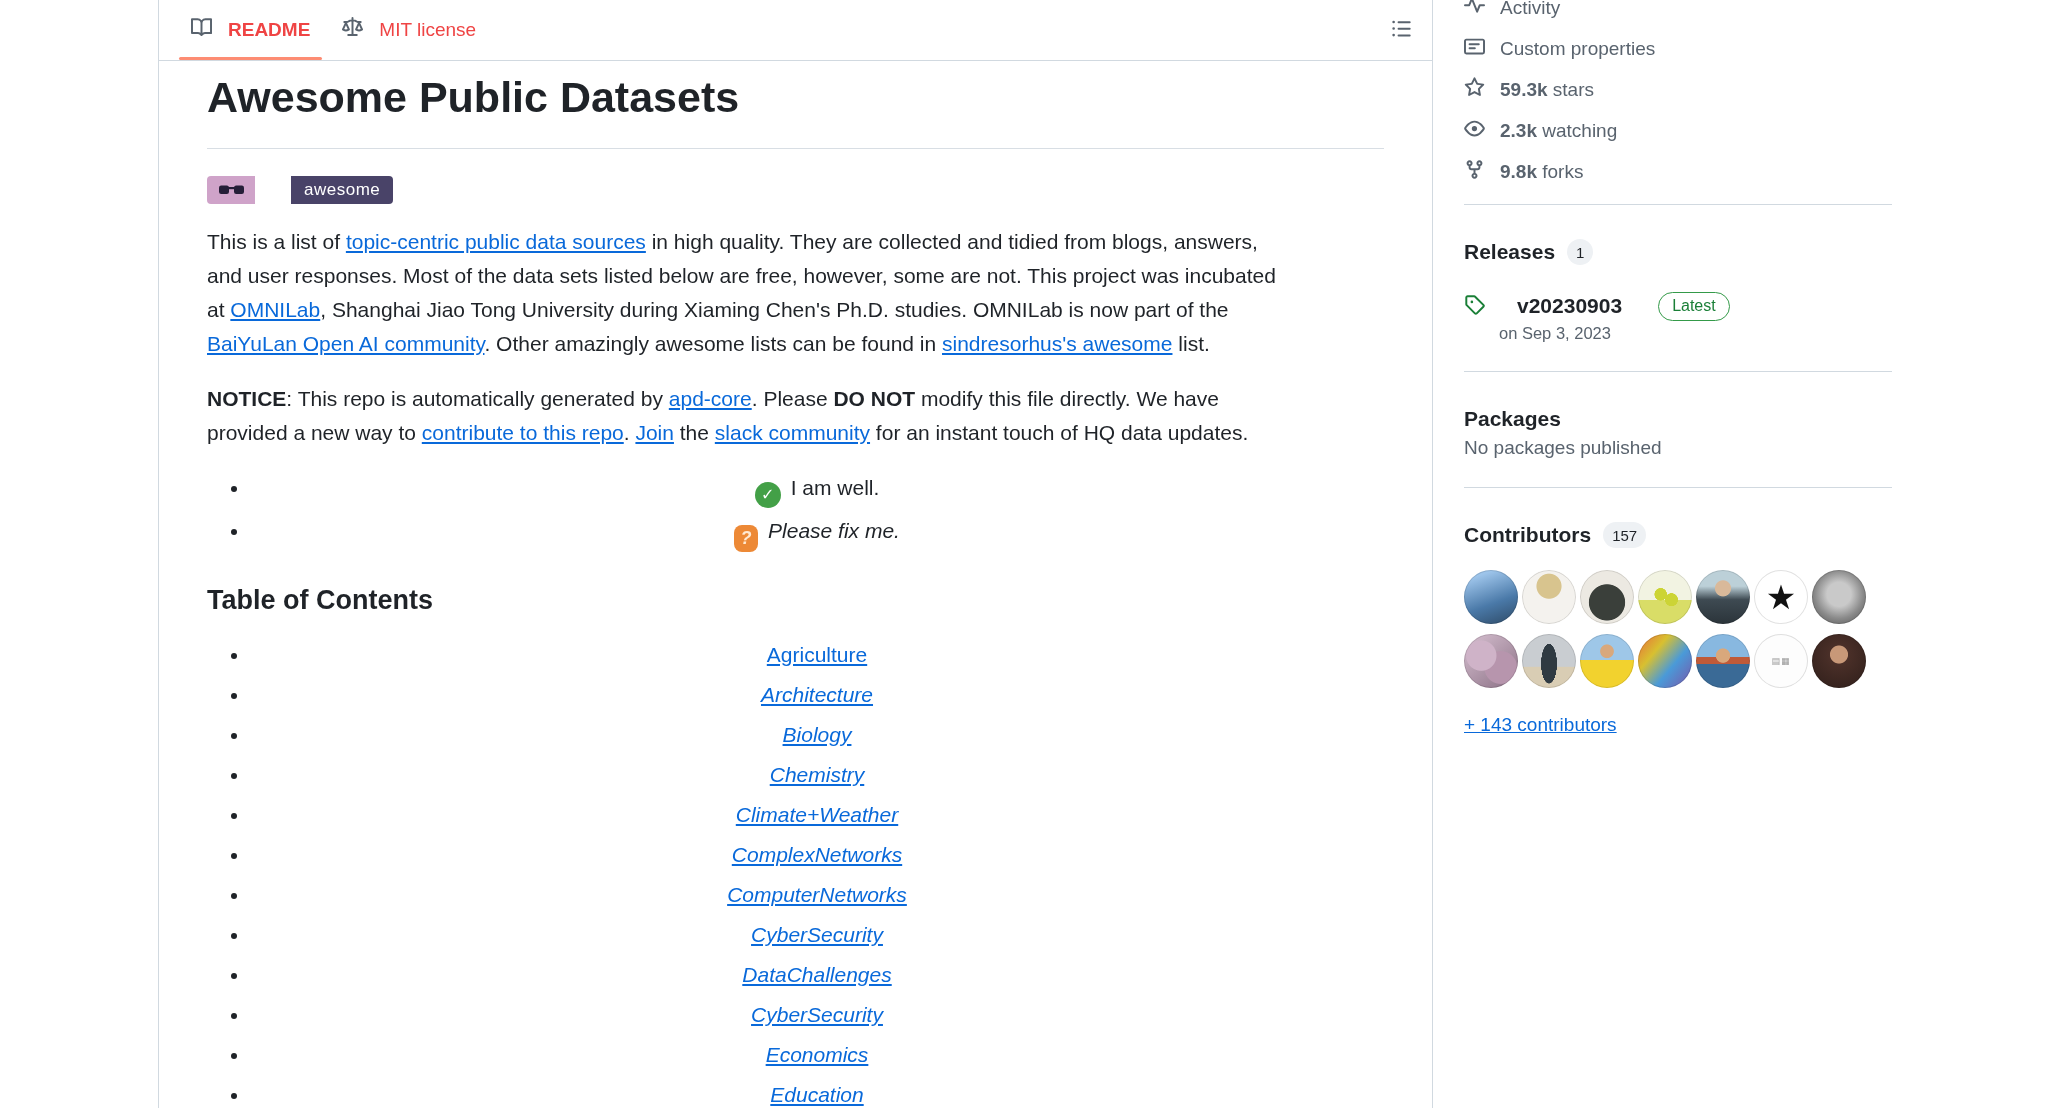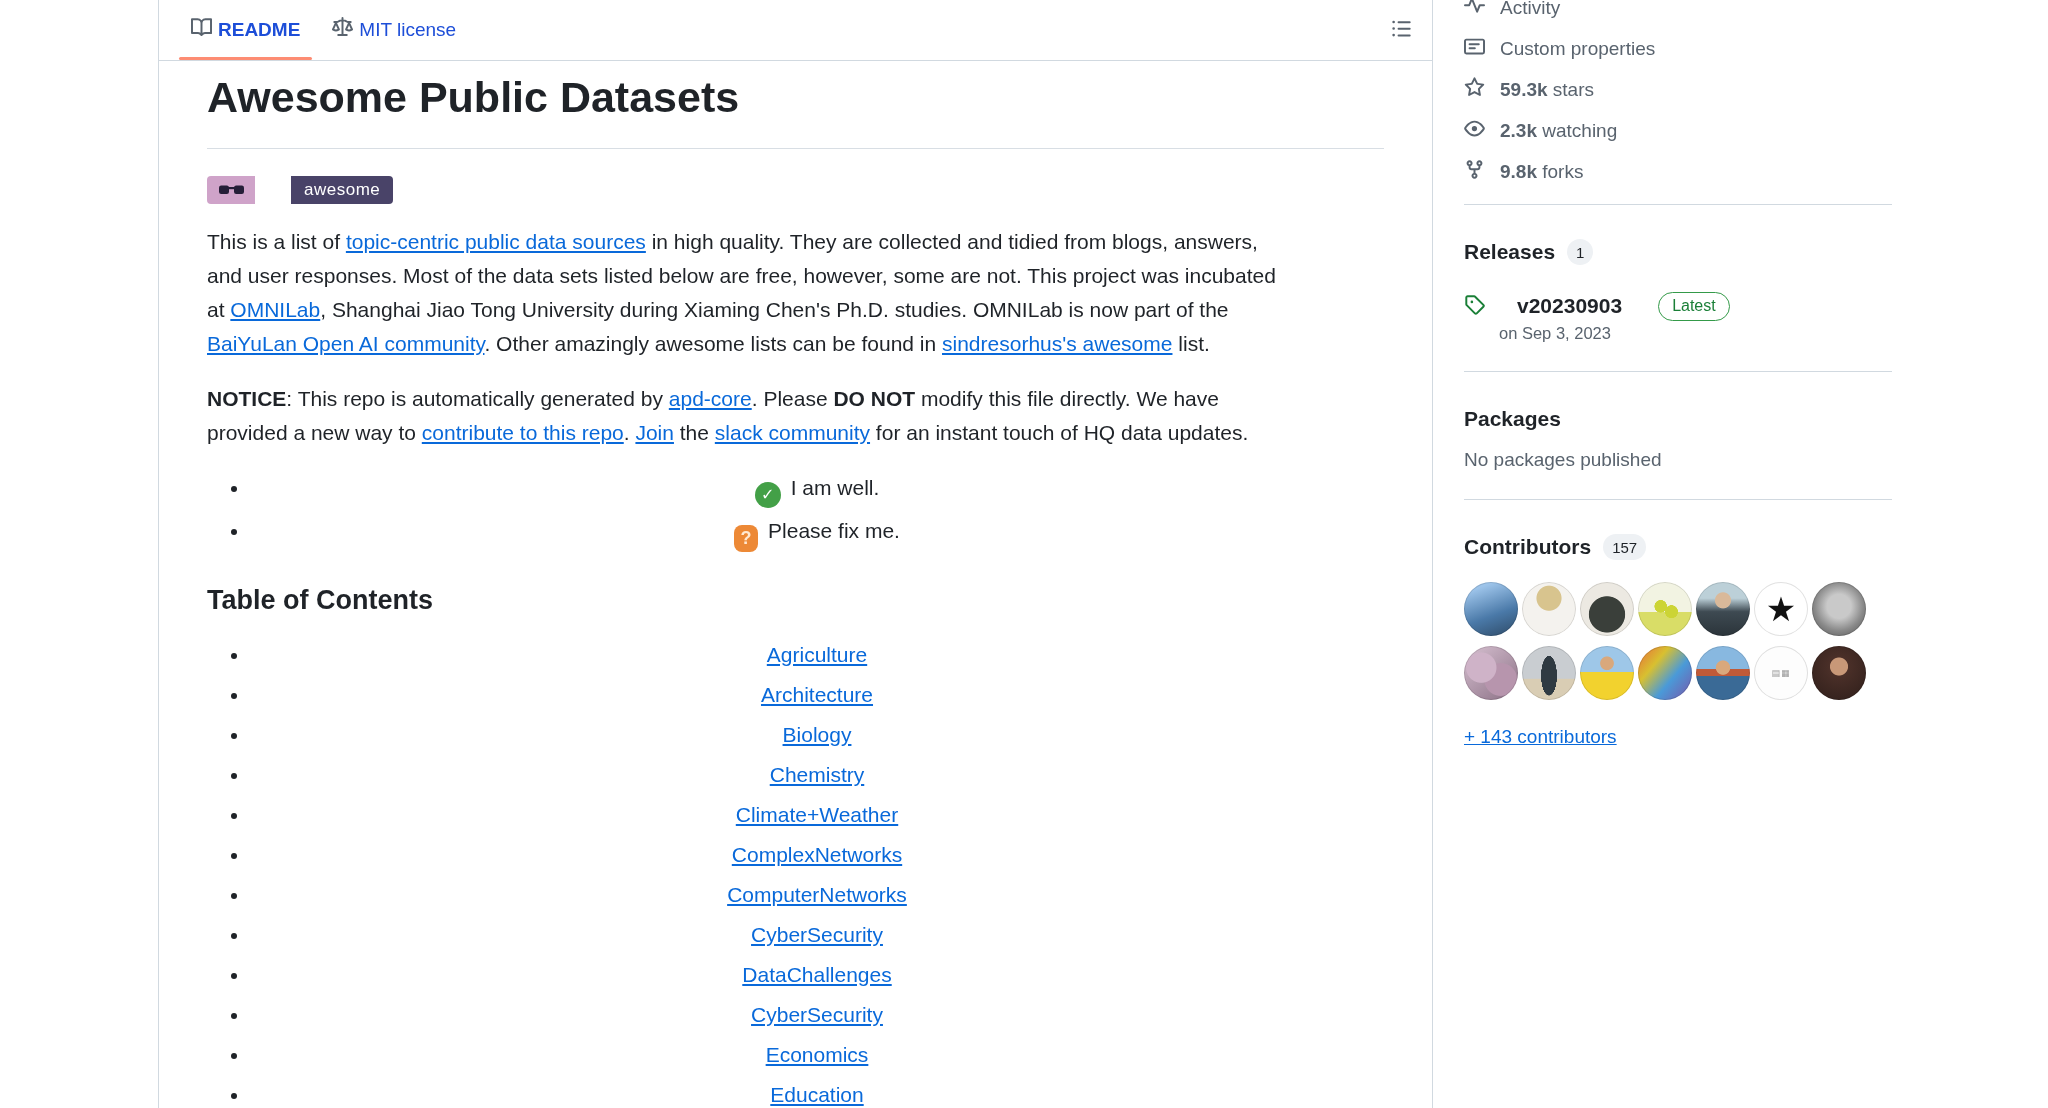--- a/index.html
+++ b/index.html
@@ -5,22 +5,22 @@
   * { margin:0; padding:0; box-sizing:border-box; }
   html,body { width:2048px; height:1108px; background:#ffffff; overflow:hidden;
     font-family:"Liberation Sans","DejaVu Sans",sans-serif; color:#1f2328; }
 
   
   .main-card { position:absolute; left:158px; top:0; width:1275px; height:1108px;
     border-left:1px solid #d1d9e0; border-right:1px solid #d1d9e0; background:#fff; }
 
   .tabbar { position:relative; height:61px; border-bottom:1px solid #d1d9e0;
     display:flex; align-items:stretch; padding-left:16px; }
-  .tab { position:relative; display:flex; align-items:center; gap:6px;
-    padding:16px 16px; font-size:19px; color:#1d4ed8; cursor:pointer; }
+  .tab { position:relative; display:flex; align-items:center; gap:16px;
+    padding:16px 16px; font-size:19px; color:#ef4444; cursor:pointer; }
   .tab .octicon { color:#59636e; }
   .tab.active { font-weight:600; }
   .tab.active::after { content:""; position:absolute; left:4px; right:4px; bottom:0;
     height:3px; border-radius:3px; background:#fd8c73; }
   .outline-btn { position:absolute; right:14px; top:13px; width:34px; height:34px;
     border:none; background:transparent; color:#59636e; display:flex;
     align-items:center; justify-content:center; cursor:pointer; border-radius:6px; }
 
   .md-body { padding:0 48px; }
   .md-body h1 { font-size:43px; line-height:62px; font-weight:600; margin-top:5px;
@@ -33,21 +33,21 @@
     justify-content:center; }
   .badge-right { background:#494368; color:#ffffff; font-size:17px; letter-spacing:.5px;
     display:flex; align-items:center; padding:0 13px; }
 
   .md-p { font-size:21px; line-height:34px; margin-top:21px; }
   .md-bold { font-weight:700; }
   .md-link { color:#0969da; text-decoration:underline; cursor:pointer; }
 
   .md-list { margin-top:21px; padding-left:43px; list-style:disc outside;text-align:center; }
   .md-list li { font-size:21px; line-height:34px; }
-  .md-list li + li { margin-top:6px; }
+  .md-list li + li { margin-top:6px;font-style:italic; }
 
   .emoji-check { display:inline-flex; width:26px; height:26px; border-radius:50%;
     background:#43a047; color:#fff; align-items:center; justify-content:center;
     font-size:16px; font-weight:700; vertical-align:-5px; margin-right:10px; }
   .emoji-check::before { content:"\2713"; }
   .emoji-question { display:inline-flex; width:24px; height:27px; border-radius:8px;
     background:#ed8936; color:#ffe9d2; align-items:center; justify-content:center;
     font-size:18px; font-weight:700; vertical-align:-6px; margin-right:10px; }
   .emoji-question::before { content:"?"; }
 
@@ -72,21 +72,21 @@
 
   .release-item { margin-top:24px; cursor:pointer; }
   .release-line { display:flex; align-items:center; gap:32px; height:30px; }
   .release-line .octicon { color:#1a7f37; }
   .release-name { font-size:21px; font-weight:700; color:#1f2328; }
   .latest-pill { border:1px solid #349a49; color:#1a7f37; border-radius:15px;
     height:29px; padding:0 13px; display:inline-flex; align-items:center;
     font-size:16px; font-weight:500; margin-left:4px; }
   .release-date { margin-top:3px; padding-left:35px; font-size:16.5px; color:#59636e; }
 
-  .packages-empty { margin-top:15px; font-size:19px; color:#59636e; }
+  .packages-empty { margin-top:3px; font-size:19px; color:#59636e; }
 
   .avatars { margin-top:20px; display:flex; flex-wrap:wrap; gap:10px 4px; width:410px; }
   .avatar { width:54px; height:54px; border-radius:50%; cursor:pointer;
     box-shadow:inset 0 0 0 1px rgba(0,0,0,.12); display:flex; align-items:center;
     justify-content:center; overflow:hidden; }
   .avatar .glyph { font-size:34px; line-height:1; color:#111; }
   .avatar .glyph.small { font-size:9px; color:#9a9a9a; letter-spacing:1px; }
   .more-contributors { margin-top:26px; font-size:19px; font-weight:500;
     color:#0969da; text-decoration:underline; cursor:pointer; display:inline-block; }
 

